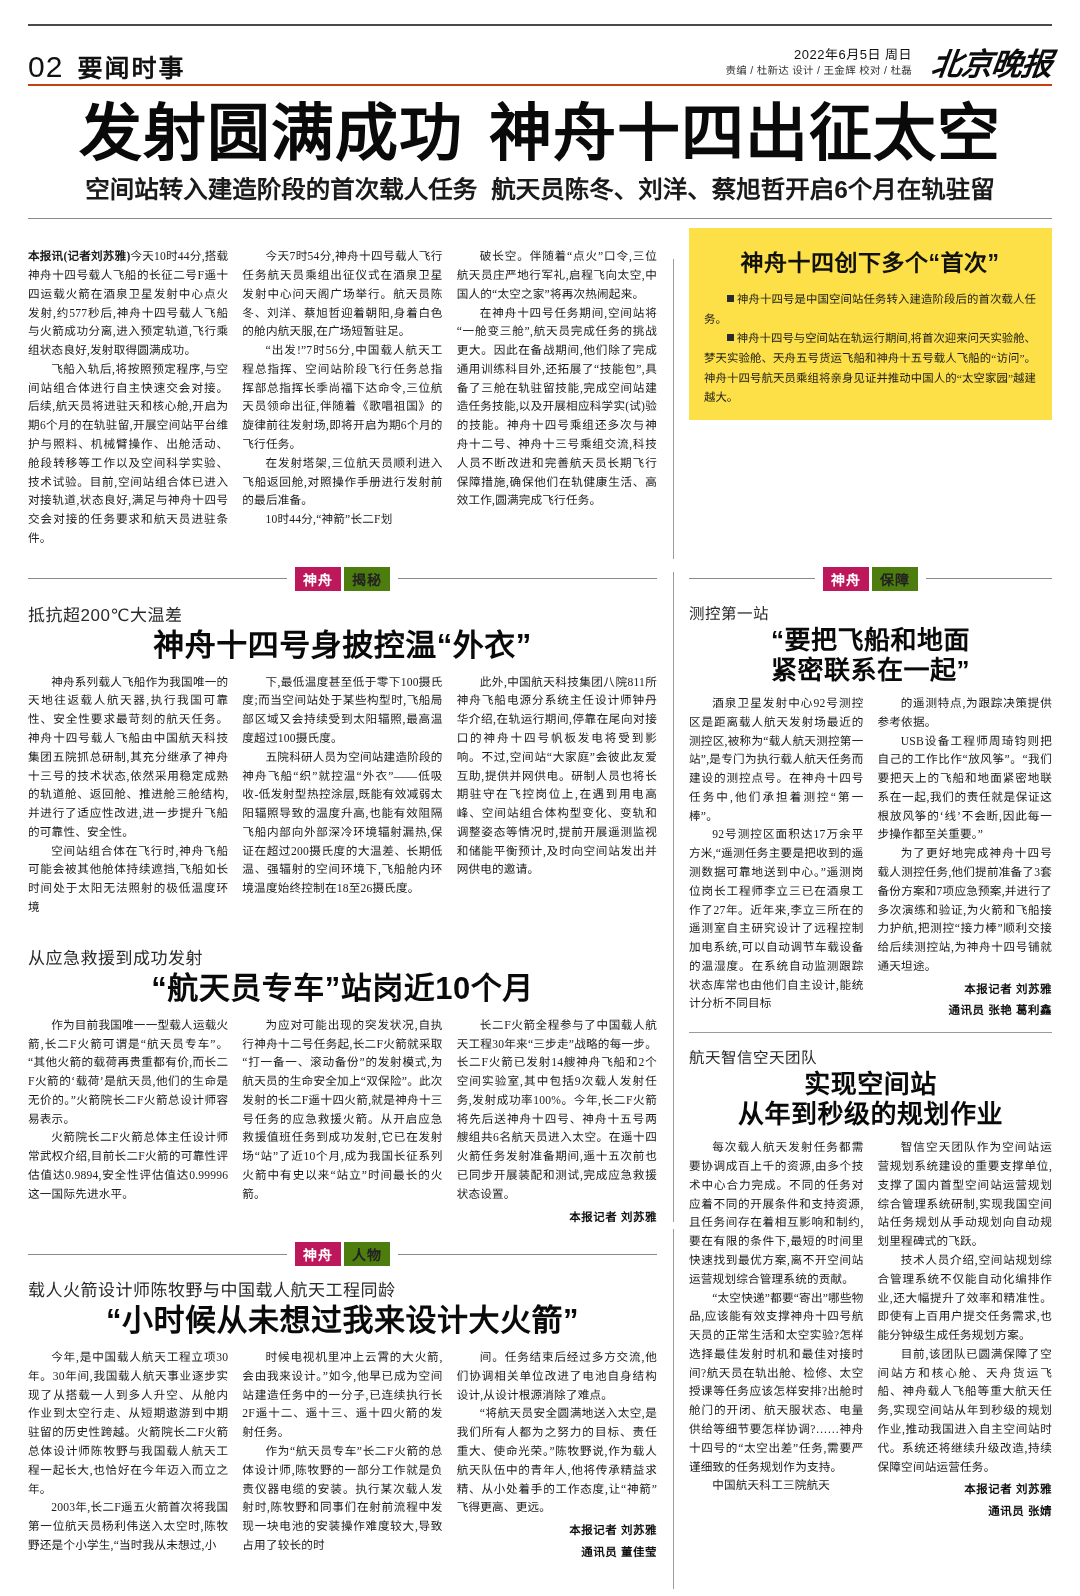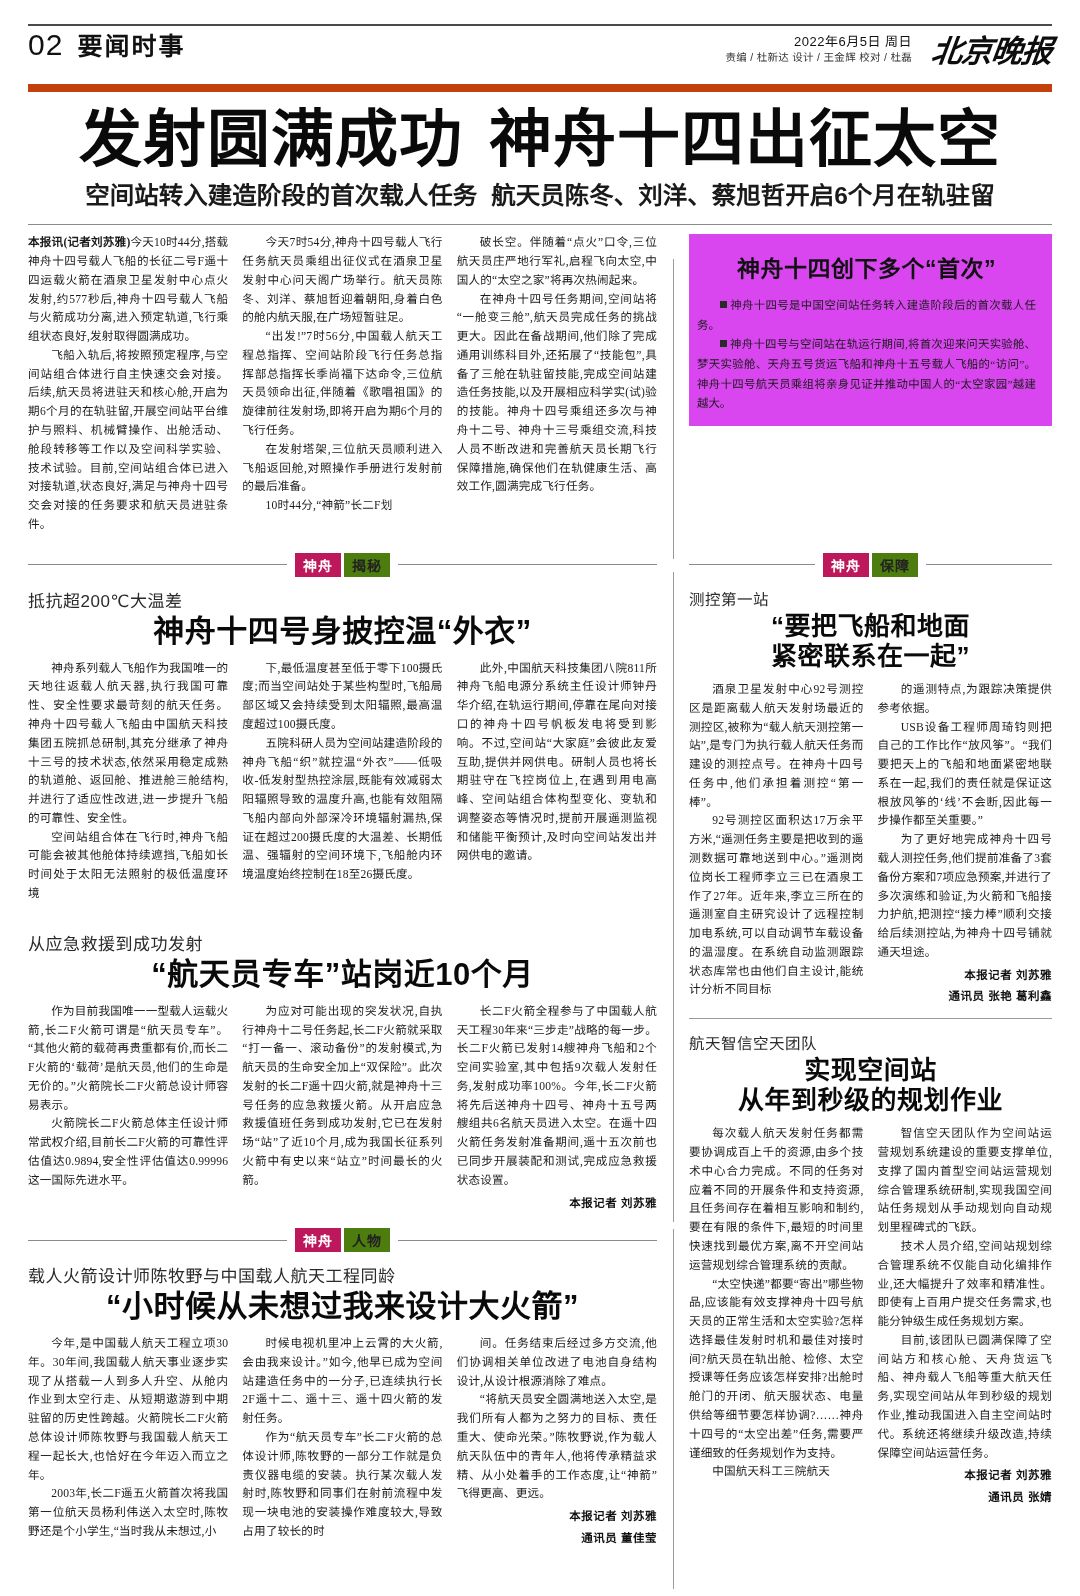--- a/index.html
+++ b/index.html
@@ -11,24 +11,24 @@
     color:#141414;
     position:relative;
     overflow:hidden;
   }
   .page{width:1080px;height:1596px;position:relative;box-sizing:border-box;padding:0 28px;}
 
   
   .masthead{
     position:relative;
     border-top:2px solid #4a4a4a;
-    border-bottom:8px solid #c2410c;
+    border-bottom:2px solid #c2410c;
     height:58px;
     margin-top:24px;
-    display:flex;align-items:flex-start;justify-content:space-between;
+    display:flex;align-items:flex-end;justify-content:space-between;
   }
   .mh-left{display:flex;align-items:baseline;gap:14px;}
   .mh-pageno{font-family:"Liberation Sans","DejaVu Sans",sans-serif;font-size:30px;font-weight:400;letter-spacing:1px;color:#111;}
   .mh-section{font-family:"Liberation Sans","DejaVu Sans",sans-serif;font-size:25px;font-weight:700;letter-spacing:2px;color:#111;}
   .mh-right{display:flex;align-items:center;gap:16px;}
   .mh-meta{text-align:right;line-height:1.35;}
   .mh-date{font-family:"Liberation Sans","DejaVu Sans",sans-serif;font-size:13px;color:#111;letter-spacing:.5px;}
   .mh-credits{font-family:"Liberation Sans","DejaVu Sans",sans-serif;font-size:10.5px;color:#333;letter-spacing:.3px;}
   .mh-logo{
     font-family:"Liberation Serif","DejaVu Serif",serif;
@@ -79,27 +79,27 @@
   .col-text p .bold{font-weight:700;}
   .byline{
     font-family:"Liberation Sans","DejaVu Sans",sans-serif;
     font-weight:700;font-size:11.5px;text-align:right;
     margin-top:3px;letter-spacing:.5px;color:#111;
   }
 
   
   .top-zone{display:flex;gap:0;margin-top:9px;}
   .top-left{width:645px;display:flex;gap:14px;padding-right:16px;box-sizing:border-box;}
-  .top-left .c{flex:1;}
+  .top-left .c{flex:1;margin-top:20px;}
   .top-right{width:379px;padding-left:16px;box-sizing:border-box;}
 
   
   .firstbox{
-    background:#d946ef;
-    padding:16px 16px 12px 8px;
+    background:#fde047;
+    padding:16px 16px 12px 15px;
     box-sizing:border-box;
   }
   .firstbox-title{
     font-family:"Liberation Sans","DejaVu Sans",sans-serif;
     font-weight:700;font-size:23px;text-align:center;color:#111;
     letter-spacing:.5px;margin-bottom:12px;white-space:nowrap;
   }
   .firstbox-cols{display:flex;gap:14px;}
   .firstbox-cols .fc{flex:1;}
   .fb-text{

